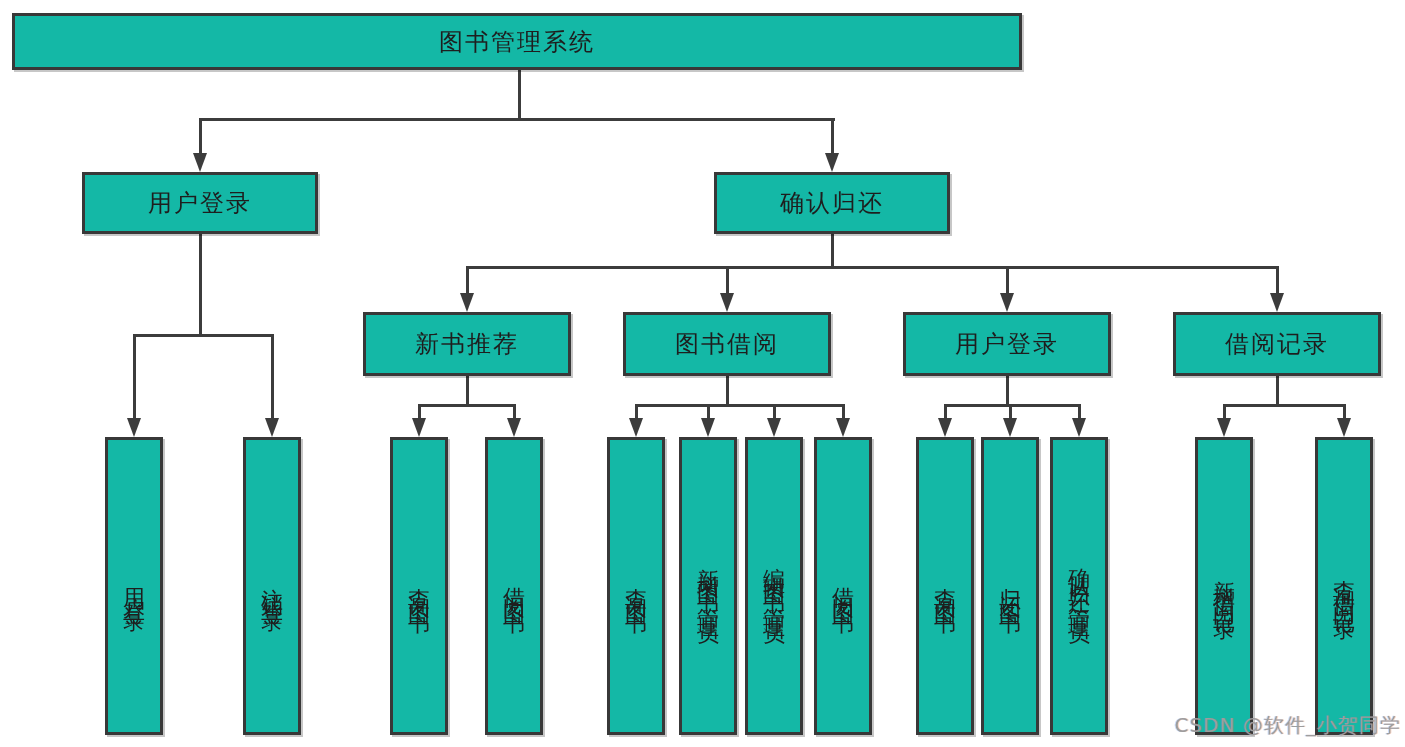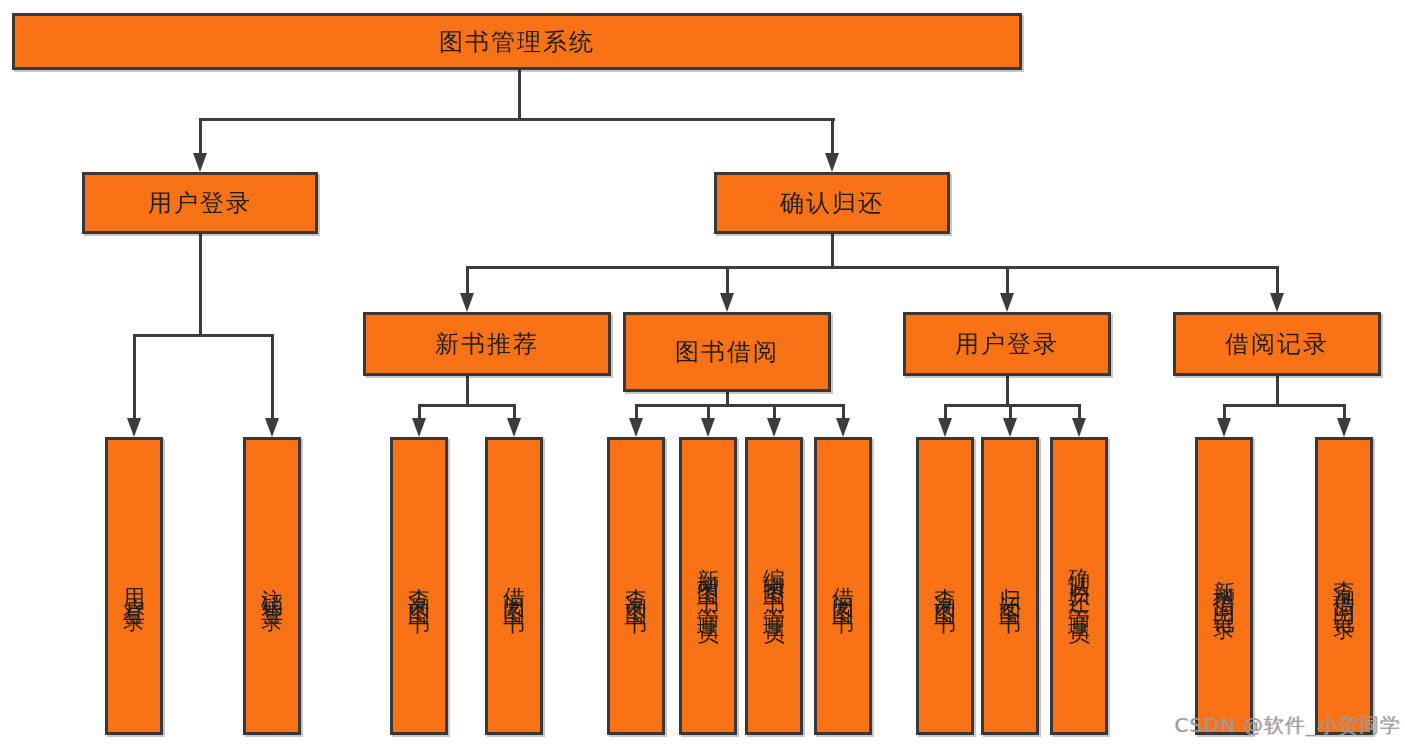--- a/index.html
+++ b/index.html
@@ -1,21 +1,21 @@
 <!DOCTYPE html>
 <html><head>
 <meta charset="utf-8">
 <style>
   html,body { margin:0; padding:0; background:#ffffff; }
   .stage {
     position:relative; width:1405px; height:747px; background:#ffffff;
     font-family:"DejaVu Sans","Liberation Sans",sans-serif; overflow:hidden;
   }
   .box {
-    position:absolute; box-sizing:border-box; background:#f97316;
+    position:absolute; box-sizing:border-box; background:#14b8a6;
     border:3px solid #383838; box-shadow:2px 2px 0 rgba(0,0,0,0.22);
     display:flex; align-items:center; justify-content:center; color:#1e1e1e;
   }
   .hnode span { font-size:24px; letter-spacing:2px; white-space:nowrap; }
   .leaf span {
     writing-mode:vertical-rl; text-orientation:mixed;
     font-size:22px; letter-spacing:8px; line-height:1.1; white-space:nowrap;
   }
   .line { position:absolute; background:#3c3c3c; }
   .arrow {
@@ -93,24 +93,24 @@
     <span>图书管理系统</span>
   </div>
 
   <div class="box hnode" style="left:82px;top:172px;width:236px;height:62px">
     <span>用户登录</span>
   </div>
   <div class="box hnode" style="left:714px;top:172px;width:236px;height:62px">
     <span>确认归还</span>
   </div>
 
-  <div class="box hnode" style="left:363px;top:312px;width:248px;height:64px">
+  <div class="box hnode" style="left:363px;top:312px;width:208px;height:64px">
     <span>新书推荐</span>
   </div>
-  <div class="box hnode" style="left:623px;top:312px;width:208px;height:80px">
+  <div class="box hnode" style="left:623px;top:312px;width:208px;height:64px">
     <span>图书借阅</span>
   </div>
   <div class="box hnode" style="left:903px;top:312px;width:208px;height:64px">
     <span>用户登录</span>
   </div>
   <div class="box hnode" style="left:1173px;top:312px;width:208px;height:64px">
     <span>借阅记录</span>
   </div>
 
   <div class="box leaf" style="left:105px;top:437px;width:58px;height:298px">

